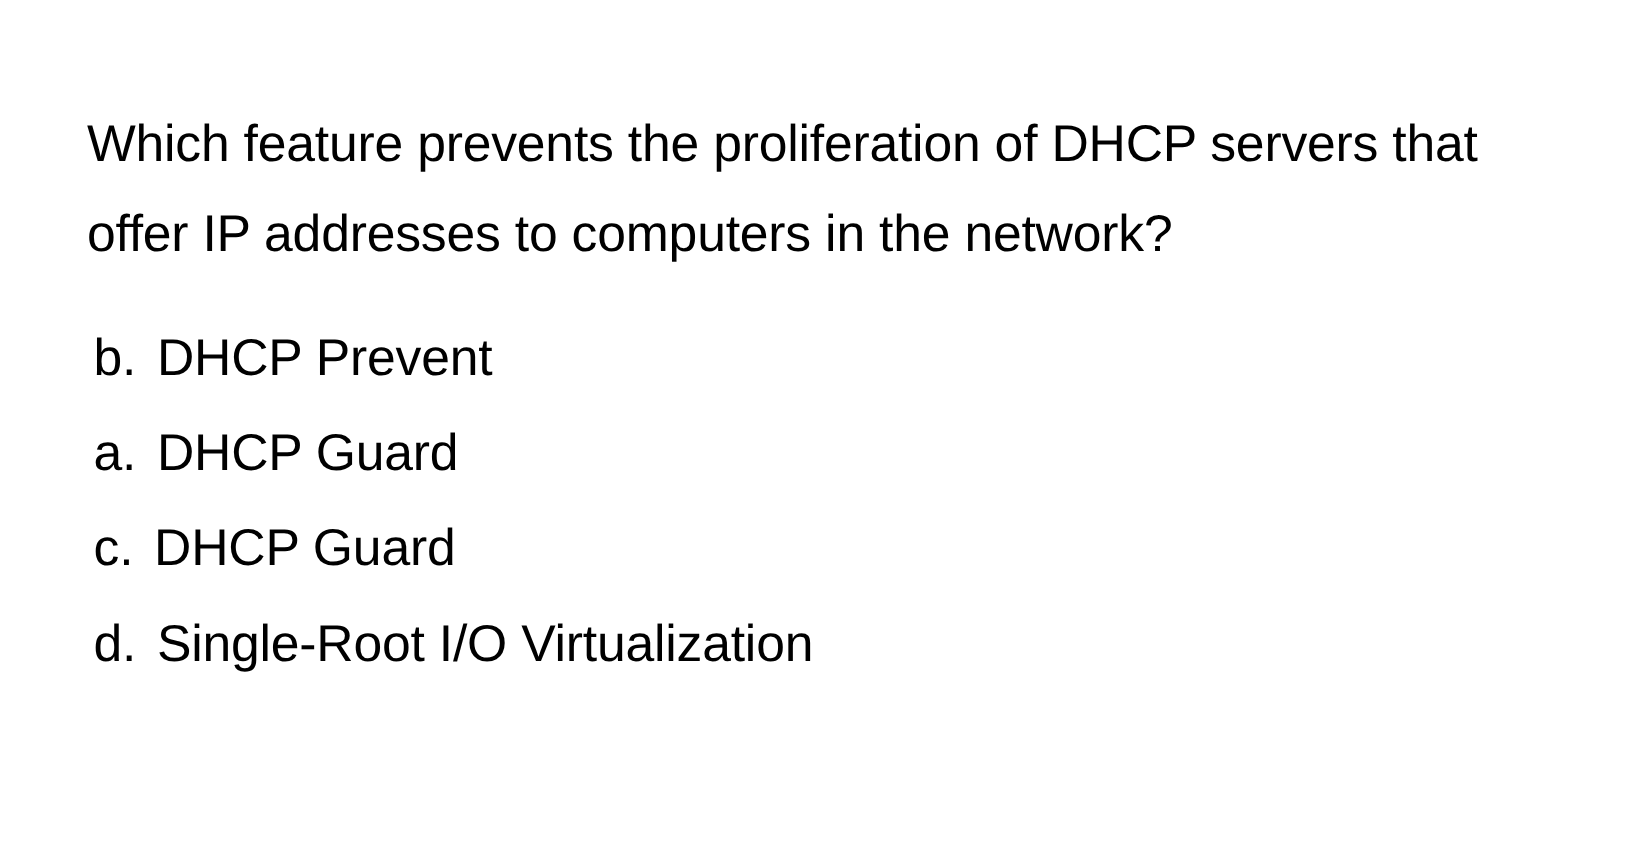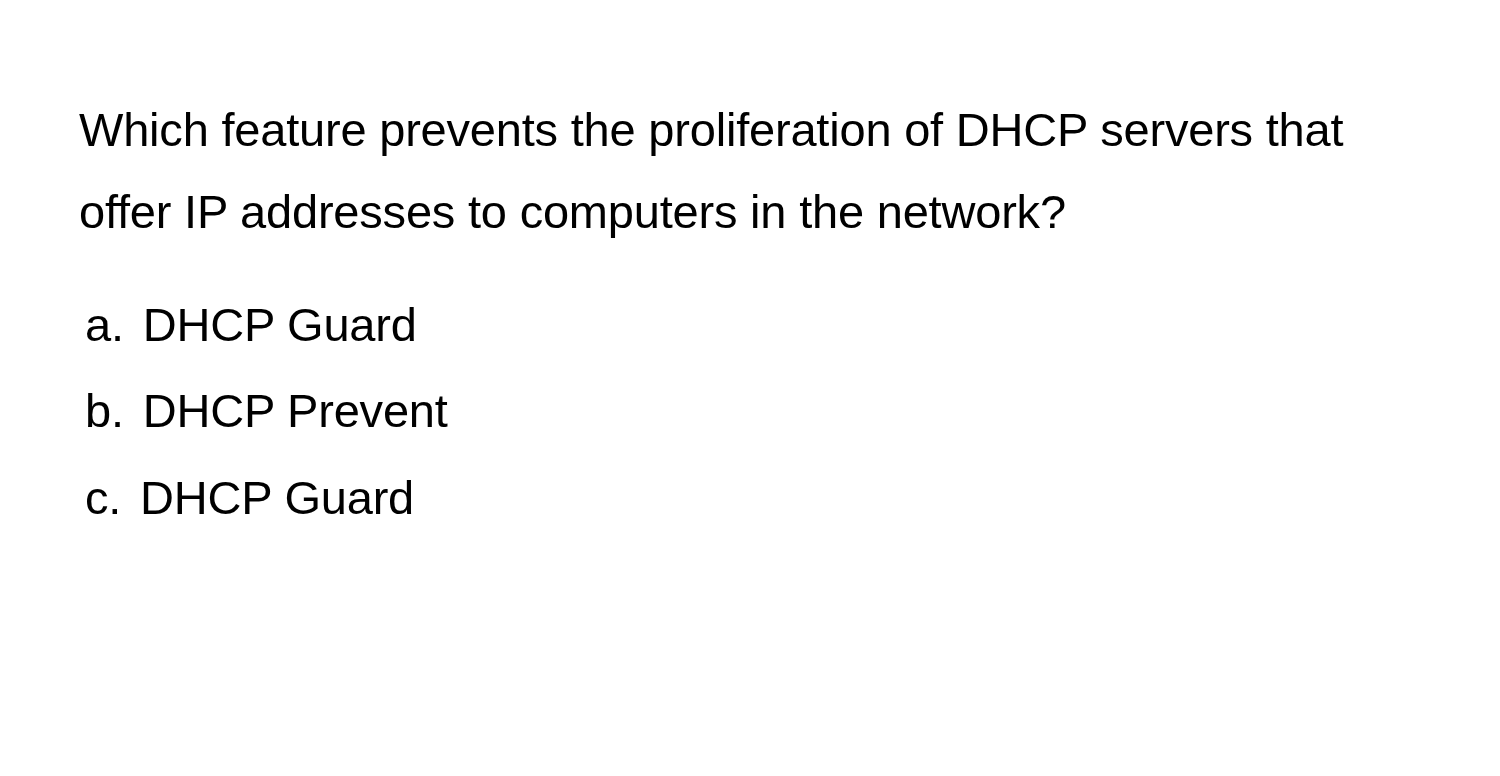--- a/index.html
+++ b/index.html
@@ -39,24 +39,28 @@
       display: inline;
     }
   </style>
 </head>
 <body>
 
 <div class="question-text">Which feature prevents the proliferation of DHCP servers that offer IP addresses to computers in the network?</div>
 
 <div class="options">
   <div class="option">
+    <span class="option-letter">b.</span>
+    <span class="option-text">DHCP Prevent</span>
+  </div>
+  <div class="option">
     <span class="option-letter">a.</span>
     <span class="option-text">DHCP Guard</span>
-  </div>
-  <div class="option">
-    <span class="option-letter">b.</span>
-    <span class="option-text">DHCP Prevent</span>
   </div>
   <div class="option">
     <span class="option-letter">c.</span>
     <span class="option-text">DHCP Guard</span>
   </div>
+  <div class="option">
+    <span class="option-letter">d.</span>
+    <span class="option-text">Single-Root I/O Virtualization</span>
+  </div>
 </div>
 
 </body></html>

